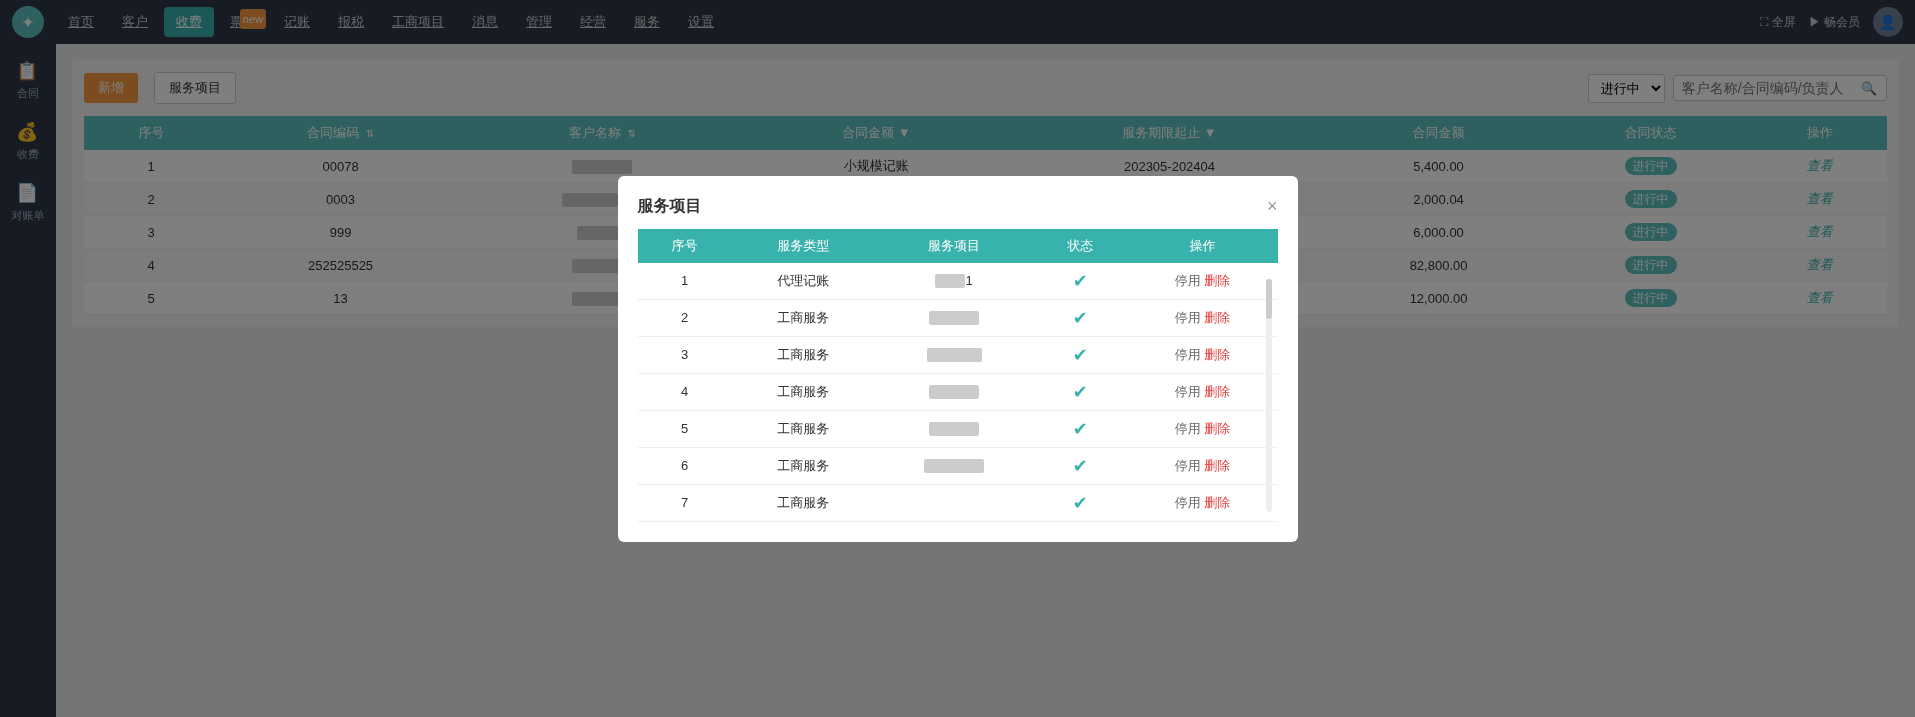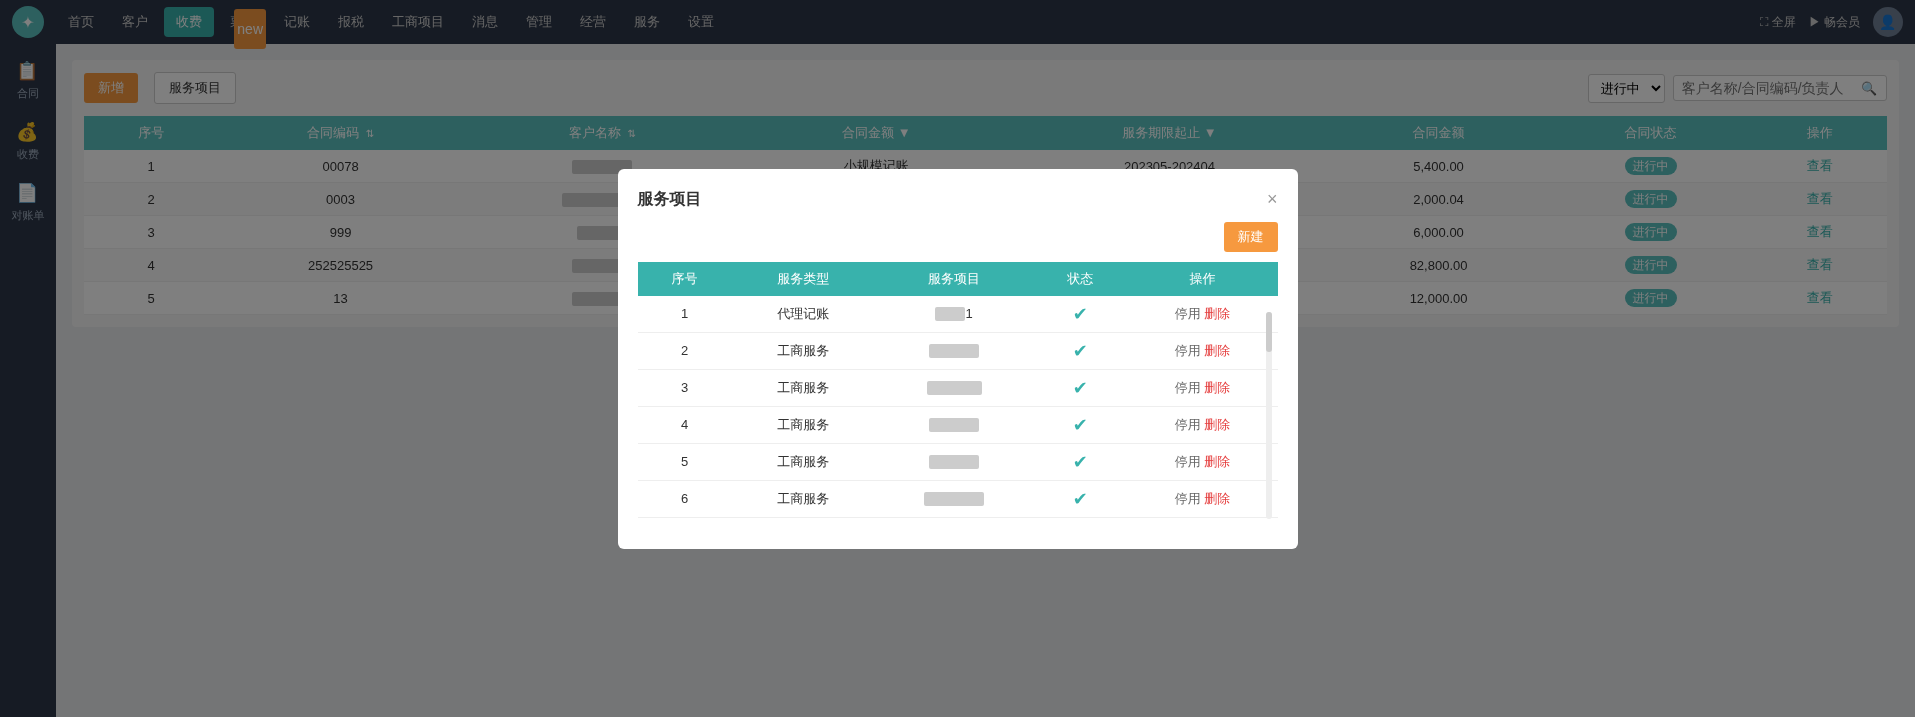--- a/index.html
+++ b/index.html
@@ -24,32 +24,33 @@
       flex-shrink: 0;
     }
     .top-nav .nav-item {
       color: #ccc;
       padding: 6px 12px;
       cursor: pointer;
       border-radius: 4px;
       font-size: 13px;
       position: relative;
       white-space: nowrap;
+      text-decoration: underline;
     }
     .top-nav .nav-item.active {
       background: #38b2ac;
       color: #fff;
     }
     .nav-badge {
       position: absolute;
       top: 2px; right: 2px;
       background: #f6993f;
       color: #fff;
-      font-size: 14px;
-      padding: 12px 3px;
+      font-size: 11px;
+      padding: 4px 3px;
       border-radius: 3px;
     }
     .top-nav .nav-right {
       margin-left: auto;
       display: flex;
       align-items: center;
       gap: 13px;
     }
     .top-nav .nav-right span {
       color: #ccc;
@@ -177,21 +178,21 @@
     }
     .data-table tr:nth-child(even) td { background: #f9f9f9; }
     .sort-icon { font-size: 10px; margin-left: 3px; }
     .status-badge {
       background: #5bc0be;
       color: #fff;
       padding: 2px 8px;
       border-radius: 10px;
       font-size: 12px;
     }
-    .action-link { color: #38b2ac; cursor: pointer; text-decoration: none; }
+    .action-link { color: #38b2ac; cursor: pointer; text-decoration: none; font-style: italic; }
     .blurred-text {
       display: inline-block;
       background: #ccc;
       color: transparent;
       border-radius: 2px;
       height: 14px;
       vertical-align: middle;
     }
 
     
@@ -414,23 +415,20 @@
     </div>
   </main>
 </div>
 
 <div class="overlay">
   <div class="modal">
     <div class="modal-header">
       <span class="modal-title">服务项目</span>
       <span class="modal-close">×</span>
     </div>
-    <div class="modal-toolbar">
-      <button class="btn-primary">新建</button>
-    </div>
     <div class="modal-table-wrapper" style="position:relative;">
       <table class="modal-table">
         <thead>
           <tr>
             <th>序号</th>
             <th>服务类型</th>
             <th>服务项目</th>
             <th>状态</th>
             <th>操作</th>
           </tr>

